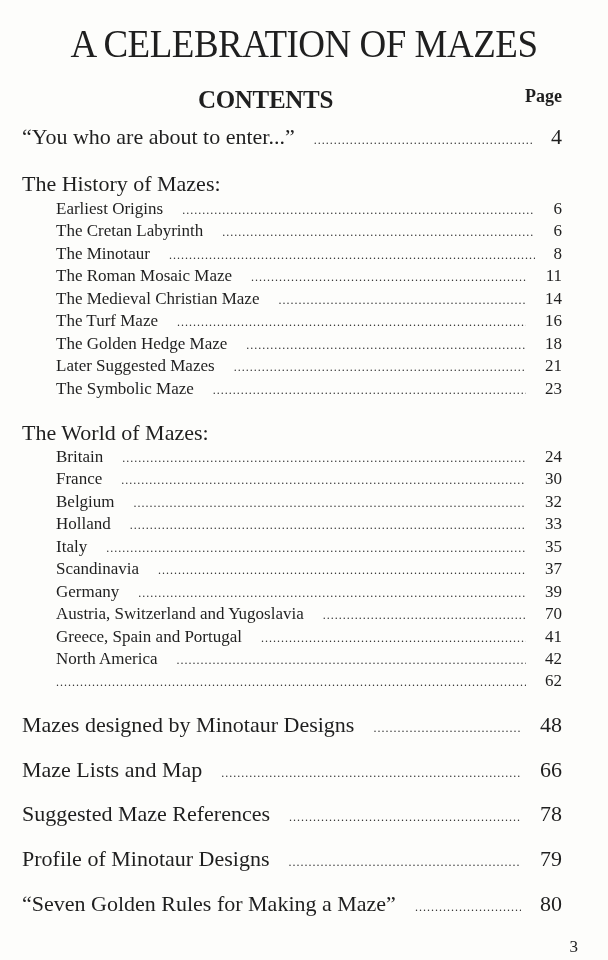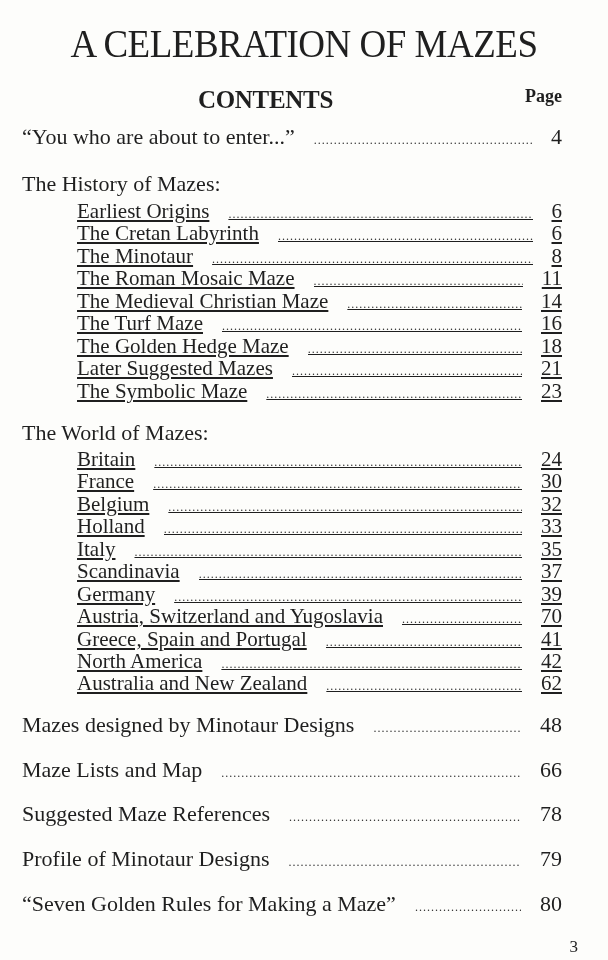--- a/index.html
+++ b/index.html
@@ -30,21 +30,21 @@
   .row .dots {
     flex: 1 1 auto; overflow: hidden; font-size: 12px; letter-spacing: 1px;
     color: #333;
   }
   .row .dots::before {
     content: ". . . . . . . . . . . . . . . . . . . . . . . . . . . . . . . . . . . . . . . . . . . . . . . . . . . . . . . . . . . . . . . . . . . . . . . . . . . . . . . . . . . . . . . . . . . . . . . . . . . . . . . . . . . . . . . . . . . . . . . . . . . . . . . . . .";
     letter-spacing: -1px;
   }
   .row .pg { flex: 0 0 auto; padding-left: 6px; }
   .top-level { left: 22px; font-size: 22px; }
-  .sub { left: 77px; font-size: 21px; text-decoration: underline; }
+  .sub { left: 56px; font-size: 17px; }
   .section-head {
     position: absolute; left: 22px; font-size: 22px;
   }
   .folio { position: absolute; right: 30px; top: 937px; font-size: 17px; }
 </style>
 </head>
 <body>
 
 <h1 class="title">A CELEBRATION OF MAZES</h1>
 <div class="contents-head">CONTENTS</div>
@@ -150,21 +150,20 @@
     <span class="label">Greece, Spain and Portugal</span>
     <span class="dots"></span>
     <span class="pg">41</span>
   </div>
 <div class="row sub" style="top:649px">
     <span class="label">North America</span>
     <span class="dots"></span>
     <span class="pg">42</span>
   </div>
 <div class="row sub" style="top:671px">
-    <span class="label">Australia and New Zealand</span>
     <span class="dots"></span>
     <span class="pg">62</span>
   </div>
 
 <div class="row top-level" style="top:712px">
     <span class="label">Mazes designed by Minotaur Designs</span>
     <span class="dots"></span>
     <span class="pg">48</span>
   </div>
 <div class="row top-level" style="top:757px">

